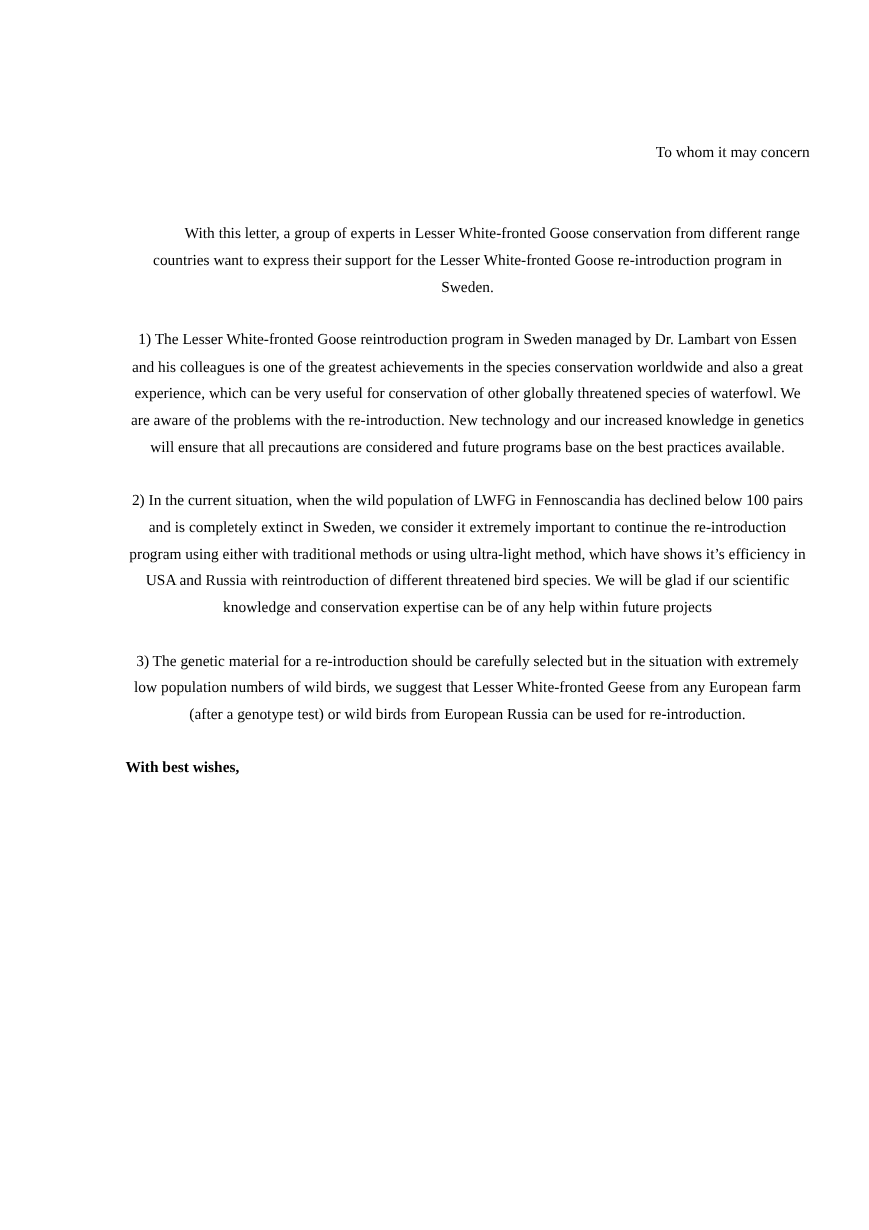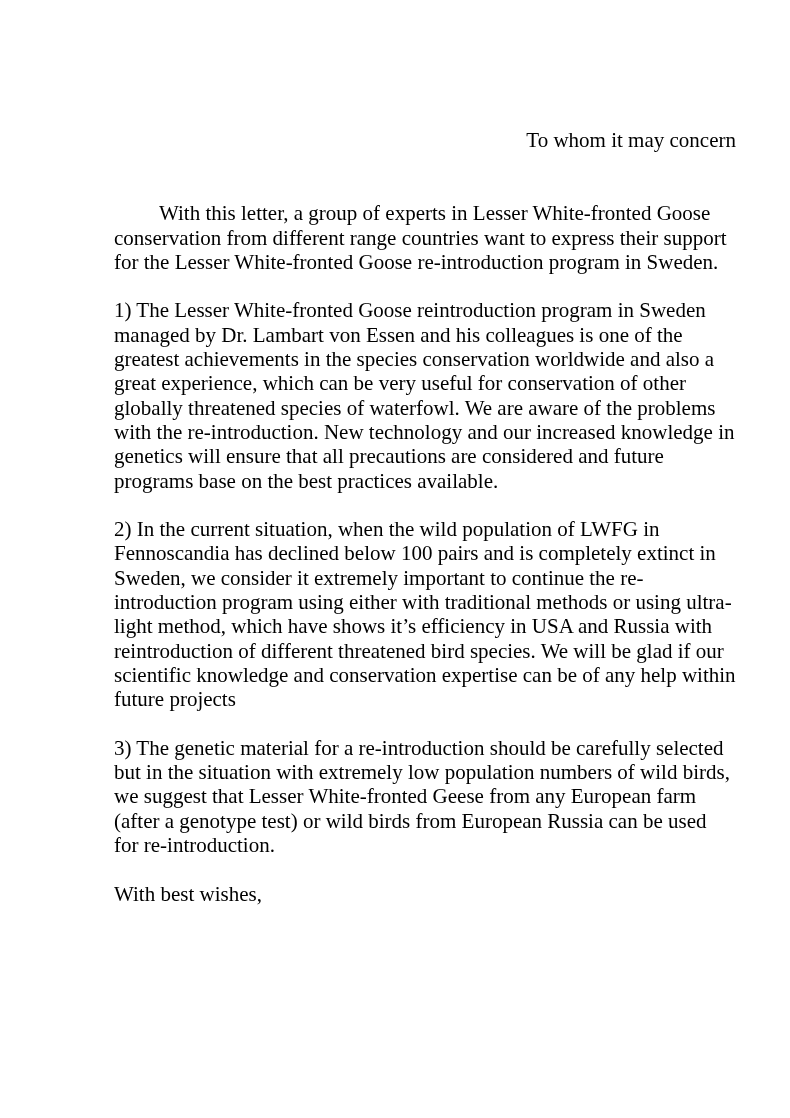--- a/index.html
+++ b/index.html
@@ -20,38 +20,40 @@
       width: 790px;
       height: 1118px;
       background: #ffffff;
       box-sizing: border-box;
     }
     .letter-content {
       position: absolute;
       left: 114px;
       top: 128px;
       width: 622px;
-      font-size: 21px;
+      font-size: 14px;
       line-height: 24.3px;
       text-align: left;
     }
     .salutation {
       text-align: right;
       margin: 0 0 49px 0;
       white-space: nowrap;
     }
     p.para {
       margin: 0 0 24.3px 0;
       padding: 0;
+      text-align: center;
     }
     p.para.indented {
       text-indent: 45px;
     }
     .closing {
       margin-top: 4px;
+      font-weight: bold;
     }
     .closing .closing-line {
       margin: 0;
       padding: 0;
     }
   </style>
 </head>
 <body>
 
 <div class="page">

